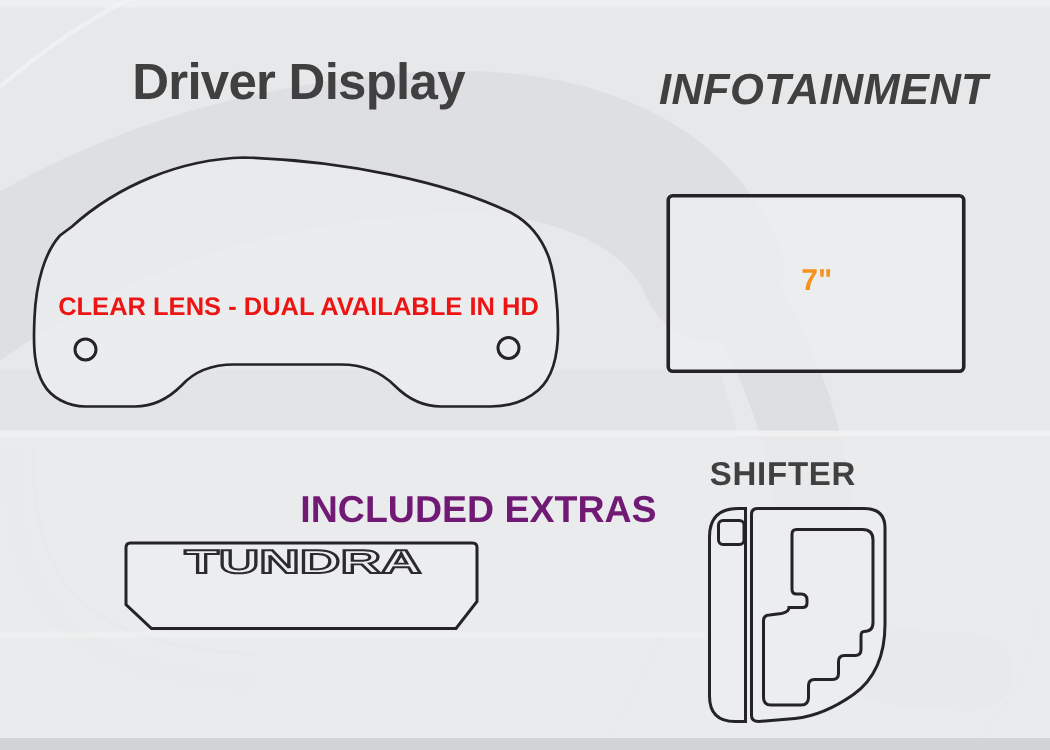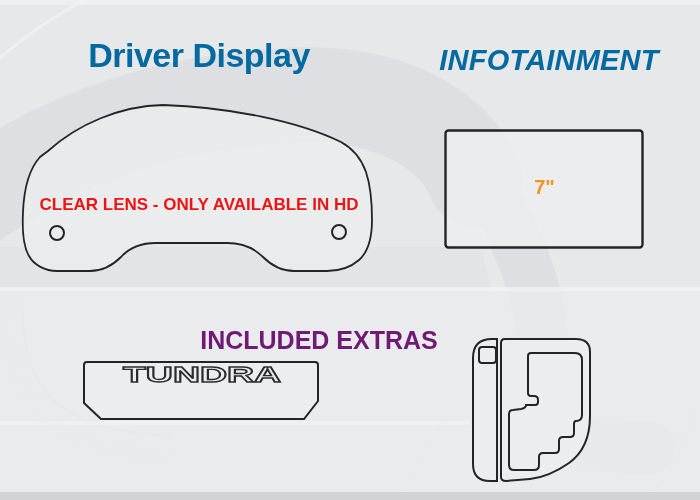--- a/index.html
+++ b/index.html
@@ -4,21 +4,21 @@
 <style>
   html,body { margin:0; padding:0; background:#ffffff; }
   .canvas {
     position:relative; width:700px; height:500px; overflow:hidden;
     background:#E7E8E9;
     font-family:"Liberation Sans", sans-serif;
   }
   .canvas svg.layer { position:absolute; left:0; top:0; width:700px; height:500px; display:block; }
   .label {
     position:absolute; text-align:center; font-weight:bold; line-height:1.05;
-    white-space:nowrap; color:#0369a1;
+    white-space:nowrap; color:#404040;
   }
   .t-driver  { left:39px;  top:38px;  width:320px; font-size:34px; letter-spacing:-0.5px; }
   .t-info    { left:414px; top:45px;  width:270px; font-size:29px; letter-spacing:0.2px;font-style:italic; }
   .t-dual    { left:60px;  top:171px; width:280px; font-size:17px; color:#F6921E; }
   .t-clear   { left:23px;  top:196px; width:352px; font-size:17px; color:#ED1414; }
   .t-seven   { left:446px; top:177px; width:197px; font-size:20px; color:#F6921E; }
   .t-extras  { left:184px; top:327px; width:270px; font-size:25px; color:#701a75; }
   .t-shifter { left:456px; top:304px; width:132px; font-size:22px; letter-spacing:0.5px; }
   .badge-text {
     font-family:"Liberation Sans", sans-serif; font-weight:bold; font-size:22px;
@@ -93,17 +93,18 @@
                L 521,409 Q 526,408 526,405
                L 535,405 Q 538,405 538,402
                L 538,400 Q 538,396 534,396
                L 531,396 Q 528,396 528,393
                L 528,356 Q 528,353 531,353 Z" fill="none"></path>
     </g>
   </svg>
 
   <div class="label t-driver">Driver Display</div>
   <div class="label t-info">INFOTAINMENT</div>
-  <div class="label t-clear">CLEAR LENS - ONLY AVAILABLE IN HD</div>
+  <div class="label t-clear">CLEAR LENS - DUAL AVAILABLE IN HD</div>
   <div class="label t-seven">7"</div>
   <div class="label t-extras">INCLUDED EXTRAS</div>
+  <div class="label t-shifter">SHIFTER</div>
 
 </div>
 
 </body></html>

